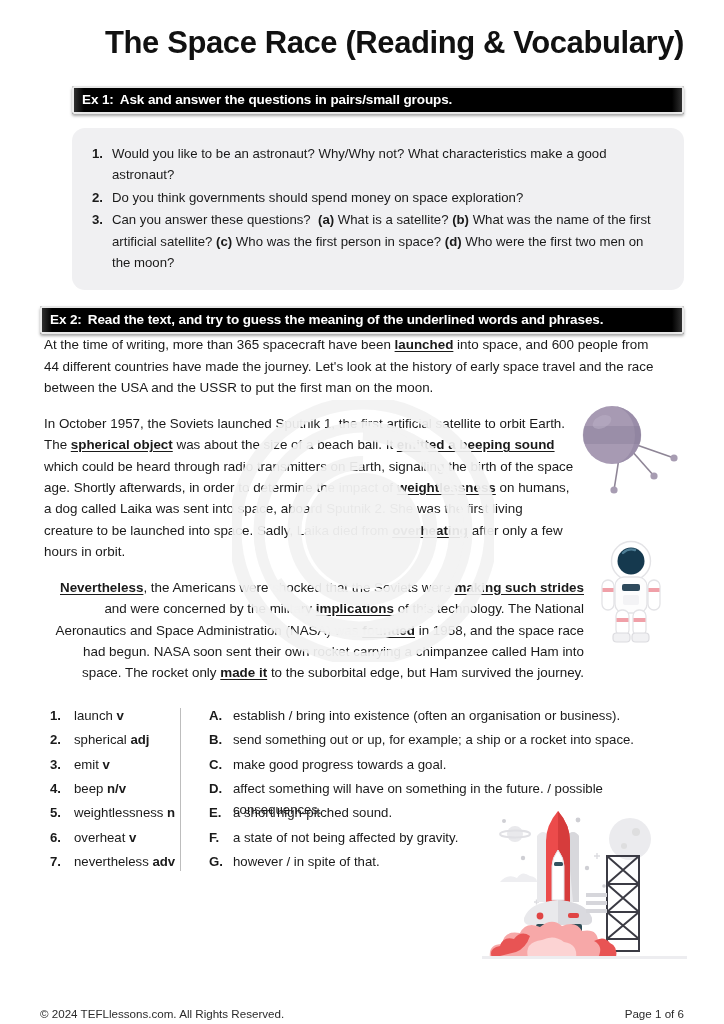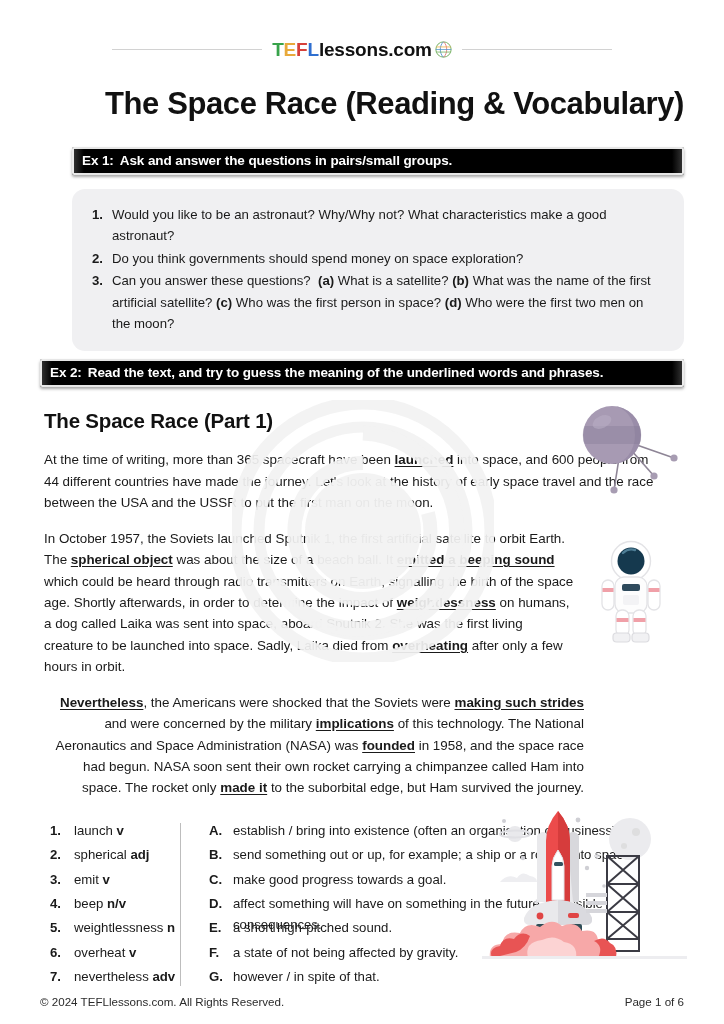--- a/index.html
+++ b/index.html
@@ -218,50 +218,35 @@
     width: 24px;
     font-weight: bold;
   }
   .def-item .def { flex: 1 1 auto; }
 
   
   .footer {
     position: absolute;
     left: 40px;
     right: 40px;
-    bottom: 16px;
+    bottom: 4px;
     display: flex;
     justify-content: space-between;
     font-size: 11.6px;
     color: #2b2b2b;
   }
 
-  .sec-2 { margin-top: 8px; }
+  .sec-2 { margin-top: 16px; }
   .sec-3 { margin-top: 22px; }
 </style>
 </head>
 <body>
 
 <div class="page">
 
-  <div class="logo-row">
-    <div class="logo-rule"></div>
-    <div class="logo-wrap">
-      <div class="logo-text"><span class="t">T</span><span class="e">E</span><span class="f">F</span><span class="l">L</span><span class="rest">lessons.com</span></div>
-      <svg class="logo-globe" viewBox="0 0 40 40">
-        <circle cx="20" cy="20" r="18" fill="#ffffff" stroke="#6fae5d" stroke-width="2.2"></circle>
-        <path d="M20 2 C10 10 10 30 20 38" fill="none" stroke="#3d85c6" stroke-width="1.8"></path>
-        <path d="M20 2 C30 10 30 30 20 38" fill="none" stroke="#e06666" stroke-width="1.8"></path>
-        <path d="M3 14 H37" stroke="#e8a93a" stroke-width="1.8"></path>
-        <path d="M3 26 H37" stroke="#6aa84f" stroke-width="1.8"></path>
-        <path d="M2 20 H38" stroke="#3d85c6" stroke-width="1.6"></path>
-      </svg>
-    </div>
-    <div class="logo-rule"></div>
-  </div>
 
   <h1 class="worksheet-title"><span>The Space Race </span><span class="sub">(Reading &amp; Vocabulary)</span></h1>
 
   <div class="sec-1" style="margin-top:26px;padding-left:32px;">
     <div class="ex-bar">
       <span class="ex-no">Ex 1:</span><span>Ask and answer the questions in pairs/small groups.</span>
     </div>
     <div class="q-panel">
       <ol class="q-list">
         <li>
@@ -278,21 +263,20 @@
         </li>
       </ol>
     </div>
   </div>
 
   <div class="sec-2">
     <div class="ex-bar">
       <span class="ex-no">Ex 2:</span><span>Read the text, and try to guess the meaning of the underlined words and phrases.</span>
     </div>
 
-    <div class="reading-title">The Space Race (Part 1)</div>
 
     <div class="reading">
       <p class="para-1">At the time of writing, more than 365 spacecraft have been <u>launched</u> into space, and 600 people from 44 different countries have made the journey. Let's look at the history of early space travel and the race between the USA and the USSR to put the first man on the moon.</p>
       <p class="para-2">In October 1957, the Soviets launched Sputnik 1, the first artificial satellite to orbit Earth. The <u>spherical object</u> was about the size of a beach ball. It <u>emitted a beeping sound</u> which could be heard through radio transmitters on Earth, signalling the birth of the space age. Shortly afterwards, in order to determine the impact of <u>weightlessness</u> on humans, a dog called Laika was sent into space, aboard Sputnik 2. She was the first living creature to be launched into space. Sadly, Laika died from <u>overheating</u> after only a few hours in orbit.</p>
       <p class="para-3"><u>Nevertheless</u>, the Americans were shocked that the Soviets were <u>making such strides</u> and were concerned by the military <u>implications</u> of this technology. The National Aeronautics and Space Administration (NASA) was <u>founded</u> in 1958, and the space race had begun. NASA soon sent their own rocket carrying a chimpanzee called Ham into space. The rocket only <u>made it</u> to the suborbital edge, but Ham survived the journey.</p>
     </div>
   </div>
 
   <div class="sec-3">
 

